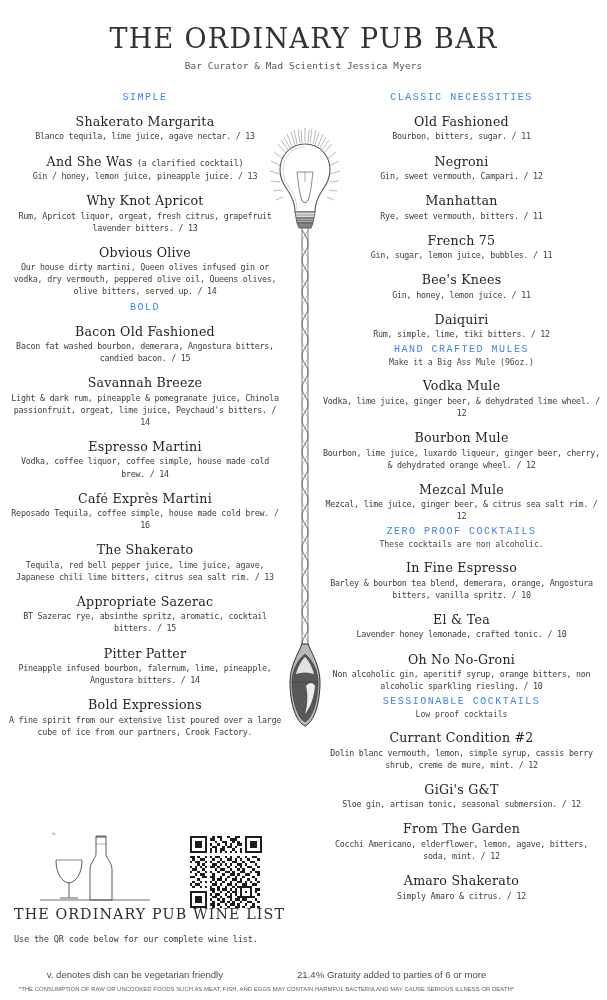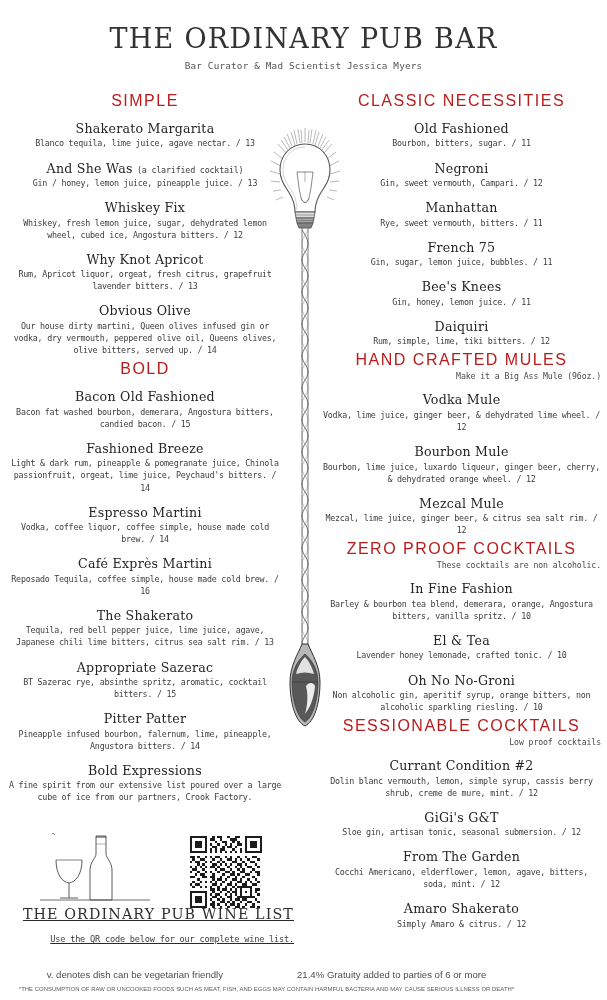--- a/index.html
+++ b/index.html
@@ -20,25 +20,25 @@
     letter-spacing:.2px;margin-top:6px;
   }
 
   
   .col{position:absolute;top:92px;}
   .col-left{left:8px;width:274px;}
   .col-right{left:322px;width:279px;}
 
   .section{margin-bottom:4px;}
   .section-title{
-    text-align:center;font-family:Liberation Sans, sans-serif;
-    font-size:16px;letter-spacing:1.5px;color:#b91c1c;margin:0 0 2px;
+    text-align:center;font-family:Liberation Mono, monospace;
+    font-size:10px;letter-spacing:1.5px;color:#3b82f6;margin:0 0 2px;
   }
   .section-note{
-    text-align:right;font-family:"DejaVu Sans Mono",monospace;
+    text-align:center;font-family:"DejaVu Sans Mono",monospace;
     font-size:8.2px;color:#4a4a4a;margin:1px 0 0;letter-spacing:-.1px;
   }
 
   .item{text-align:center;margin-top:12px;}
   .item-name{
     font-family:"DejaVu Serif",serif;font-size:12.6px;color:#242424;
     line-height:1.15;letter-spacing:.25px;
   }
   .item-qualifier{
     font-family:"DejaVu Sans Mono",monospace;font-size:8.4px;color:#3c3c3c;
@@ -47,21 +47,21 @@
   }
   .item-desc{
     font-family:"DejaVu Sans Mono",monospace;font-size:8.35px;color:#3d3d3d;
     line-height:1.45;margin-top:1px;letter-spacing:-.25px;
   }
 
   
   .spoon{position:absolute;left:268px;top:126px;width:74px;height:622px;}
 
   
-  .wine{position:absolute;left:14px;top:826px;width:280px;text-align:right;text-decoration:underline;}
+  .wine{position:absolute;left:14px;top:826px;width:280px;text-align:left;}
   .wine-art{position:relative;height:78px;}
   .wine-draw{position:absolute;left:26px;top:2px;}
   .wine-qr{position:absolute;left:176px;top:10px;width:72px;height:72px;}
   .wine-title{
     font-family:"DejaVu Serif",serif;font-size:14.3px;letter-spacing:1.1px;
     color:#2e2e2e;margin-top:2px;
   }
   .wine-sub{
     font-family:"DejaVu Sans Mono",monospace;font-size:8.6px;color:#3d3d3d;
     margin-top:12px;letter-spacing:-.2px;
@@ -189,40 +189,36 @@
         <div class="section-title">SIMPLE</div>
         <div class="item">
           <div class="item-name"><span>Shakerato Margarita</span></div>
           <div class="item-desc">Blanco tequila, lime juice, agave nectar. / 13</div>
         </div>
         <div class="item">
           <div class="item-name"><span>And She Was</span> <span class="item-qualifier">(a clarified cocktail)</span></div>
           <div class="item-desc">Gin / honey, lemon juice, pineapple juice. / 13</div>
         </div>
         <div class="item">
-          <div class="item-name"><span>Whiskey Fix</span></div>
-          <div class="item-desc">Whiskey, fresh lemon juice, sugar, dehydrated lemon wheel, cubed ice, Angostura bitters. / 12</div>
-        </div>
-        <div class="item">
           <div class="item-name"><span>Why Knot Apricot</span></div>
           <div class="item-desc">Rum, Apricot liquor, orgeat, fresh citrus, grapefruit lavender bitters. / 13</div>
         </div>
         <div class="item">
           <div class="item-name"><span>Obvious Olive</span></div>
           <div class="item-desc">Our house dirty martini, Queen olives infused gin or vodka, dry vermouth, peppered olive oil, Queens olives, olive bitters, served up. / 14</div>
         </div>
       </div>
       <div class="section">
         <div class="section-title">BOLD</div>
         <div class="item">
           <div class="item-name"><span>Bacon Old Fashioned</span></div>
           <div class="item-desc">Bacon fat washed bourbon, demerara, Angostura bitters, candied bacon. / 15</div>
         </div>
         <div class="item">
-          <div class="item-name"><span>Fashioned Breeze</span></div>
+          <div class="item-name"><span>Savannah Breeze</span></div>
           <div class="item-desc">Light &amp; dark rum, pineapple &amp; pomegranate juice, Chinola passionfruit, orgeat, lime juice, Peychaud's bitters. / 14</div>
         </div>
         <div class="item">
           <div class="item-name"><span>Espresso Martini</span></div>
           <div class="item-desc">Vodka, coffee liquor, coffee simple, house made cold brew. / 14</div>
         </div>
         <div class="item">
           <div class="item-name"><span>Café Exprès Martini</span></div>
           <div class="item-desc">Reposado Tequila, coffee simple, house made cold brew. / 16</div>
         </div>
@@ -286,21 +282,21 @@
         </div>
         <div class="item">
           <div class="item-name"><span>Mezcal Mule</span></div>
           <div class="item-desc">Mezcal, lime juice, ginger beer, &amp; citrus sea salt rim. / 12</div>
         </div>
       </div>
       <div class="section">
         <div class="section-title">ZERO PROOF COCKTAILS</div>
         <div class="section-note">These cocktails are non alcoholic.</div>
         <div class="item">
-          <div class="item-name"><span>In Fine Fashion</span></div>
+          <div class="item-name"><span>In Fine Espresso</span></div>
           <div class="item-desc">Barley &amp; bourbon tea blend, demerara, orange, Angostura bitters, vanilla spritz. / 10</div>
         </div>
         <div class="item">
           <div class="item-name"><span>El &amp; Tea</span></div>
           <div class="item-desc">Lavender honey lemonade, crafted tonic. / 10</div>
         </div>
         <div class="item">
           <div class="item-name"><span>Oh No No-Groni</span></div>
           <div class="item-desc">Non alcoholic gin, aperitif syrup, orange bitters, non alcoholic sparkling riesling. / 10</div>
         </div>

